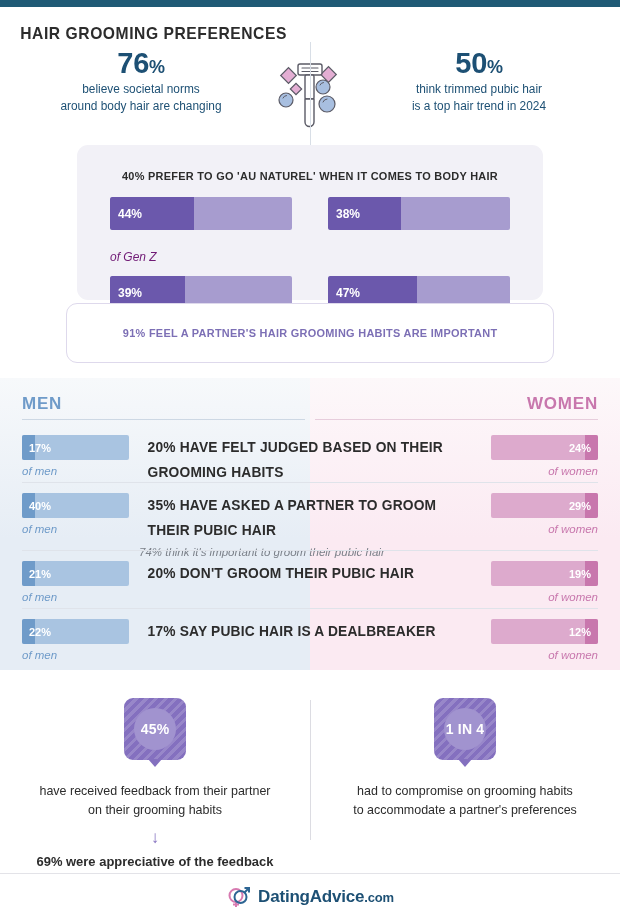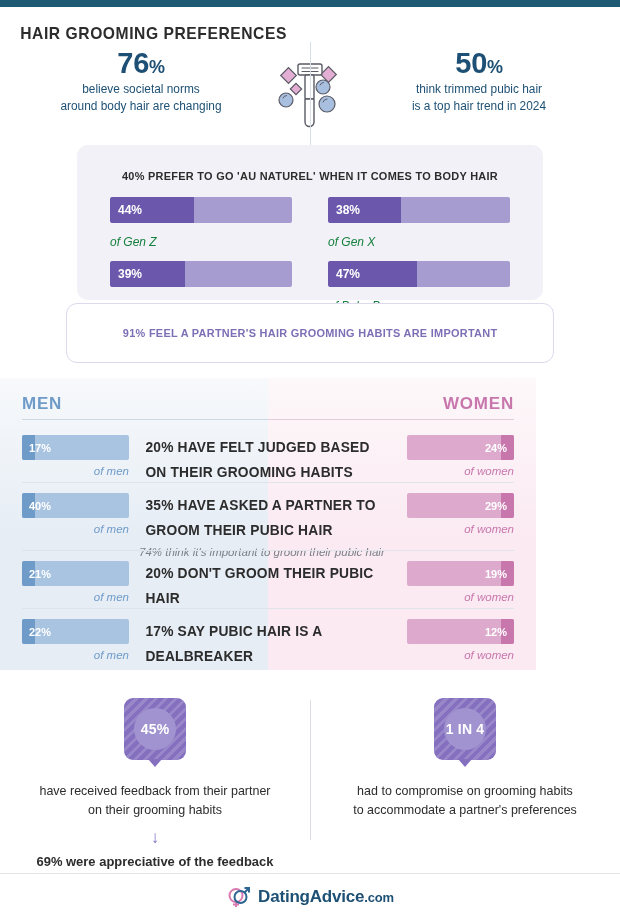--- a/index.html
+++ b/index.html
@@ -99,21 +99,21 @@
     transform: scaleX(0.95);
   }
   .gen-grid {
     display: grid;
     grid-template-columns: 1fr 1fr;
     column-gap: 36px;
     row-gap: 12px;
     padding: 15px 33px 0 33px;
   }
   .gen-bar-outer {
-    height: 26px;
+    height: 33px;
     background: #a79ccf;
     border-radius: 2px;
     position: relative;
     overflow: hidden;
   }
   .gen-bar-fill {
     position: absolute;
     left: 0; top: 0; bottom: 0;
     background: #6b58ac;
     border-radius: 2px 0 0 2px;
@@ -126,22 +126,22 @@
     font-family: "Liberation Sans Narrow", "Liberation Sans", sans-serif;
     font-size: 12px;
     font-weight: bold;
     color: #ffffff;
     z-index: 2;
   }
   .gen-label {
     font-family: "Liberation Sans Narrow", "Liberation Sans", sans-serif;
     font-size: 12px;
     font-style: italic;
-    color: #15803d;
-    margin-top: 12px;
+    color: #701a75;
+    margin-top: 20px;
   }
 
   
   .banner {
     position: absolute;
     left: 66px;
     top: 303px;
     width: 488px;
     height: 60px;
     border: 1px solid #ded9ec;
@@ -158,21 +158,21 @@
     letter-spacing: 0.3px;
     color: #7c6fb5;
     transform: scaleX(0.95);
   }
 
   
   .gender-section {
     position: absolute;
     top: 378px;
     left: 0;
-    width: 536px;
+    width: 620px;
     height: 292px;
     display: flex;
   }
   .gender-bg-men {
     flex: 1;
     background: linear-gradient(180deg, #f7f9fb 0%, #e6edf5 55%, #e6edf5 100%);
   }
   .gender-bg-women {
     flex: 1;
     background: linear-gradient(180deg, #fdf8fa 0%, #fbeaf2 55%, #fbeaf2 100%);
@@ -259,21 +259,21 @@
     z-index: 2;
   }
   .stat-bar.men   .stat-val { left: 7px; }
   .stat-bar.women .stat-val { right: 7px; }
   .stat-sub {
     font-family: "Liberation Sans Narrow", "Liberation Sans", sans-serif;
     font-size: 11.5px;
     font-style: italic;
     margin-top: 5px;
   }
-  .stat-block.men-block   .stat-sub { color: #6f9bc9; text-align: right; }
+  .stat-block.men-block   .stat-sub { color: #6f9bc9; text-align: left; }
   .stat-block.women-block .stat-sub { color: #c877ad; text-align: right; }
 
   .row-center {
     flex: 1;
     padding: 0 10px;
   }
   .row-stmt {
     font-family: "Liberation Sans Narrow", "Liberation Sans", sans-serif;
     font-size: 14.5px;
     font-weight: bold;
@@ -475,21 +475,20 @@
         <div class="gen-bar-val">44%</div>
       </div>
       <div class="gen-label">of Gen Z</div>
     </div>
 
     <div>
       <div class="gen-bar-outer">
         <div class="gen-bar-fill" style="width: 40%;"></div>
         <div class="gen-bar-val">38%</div>
       </div>
-      <div class="gen-label">of Gen X</div>
     </div>
 
     <div>
       <div class="gen-bar-outer">
         <div class="gen-bar-fill" style="width: 41%;"></div>
         <div class="gen-bar-val">39%</div>
       </div>
     </div>
 
     <div>

